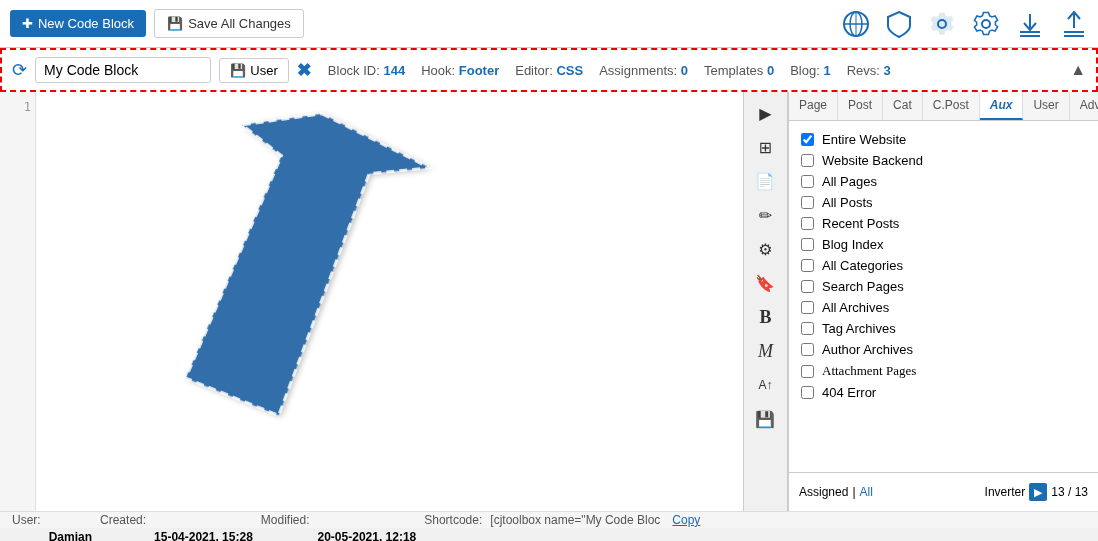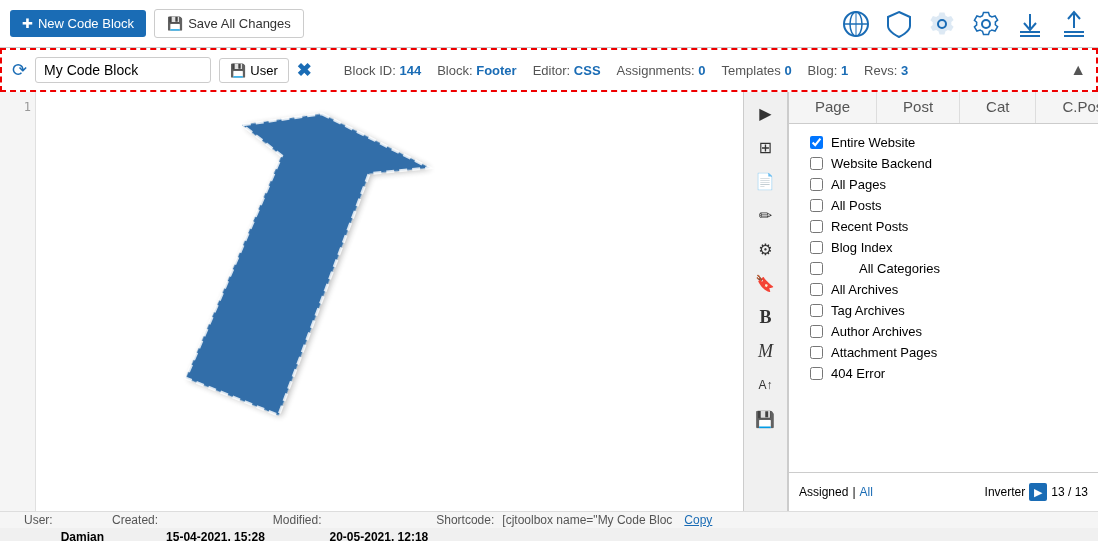--- a/index.html
+++ b/index.html
@@ -37,21 +37,21 @@
       border: 1px solid #ccc; padding: 4px 8px; font-size: 14px;
       border-radius: 3px; width: 176px;
     }
     .btn-save-block {
       background: #fff; border: 1px solid #ccc; padding: 4px 10px;
       border-radius: 3px; cursor: pointer; font-size: 13px; display: flex; align-items: center; gap: 4px;
     }
     .btn-close-block {
       background: none; border: none; cursor: pointer; color: #1a6cb5; font-size: 18px; font-weight: bold;
     }
-    .cb-meta { display: flex; align-items: center; gap: 16px; margin-left: 24px; font-size: 13px; }
+    .cb-meta { display: flex; align-items: center; gap: 16px; margin-left: 8px; font-size: 13px; }
     .cb-meta span { color: #555; }
     .cb-meta a { color: #1a6cb5; text-decoration: none; font-weight: bold; }
     .cb-collapse { margin-left: auto; cursor: pointer; font-size: 16px; color: #555; }
 
     
     .main-area {
       display: flex; height: calc(541px - 48px - 44px - 30px); background: #f9f9f9;
     }
 
     
@@ -80,29 +80,29 @@
 
     
     .right-panel {
       width: 310px; background: #fff; border-left: 1px solid #ccc;
       display: flex; flex-direction: column;
     }
     .tabs-row {
       display: flex; border-bottom: 1px solid #ccc; background: #f5f5f5;
     }
     .tab {
-      padding: 6px 26px; cursor: pointer; font-size: 15px; color: #555;
+      padding: 6px 10px; cursor: pointer; font-size: 12px; color: #555;
       border-right: 1px solid #ddd;
     }
     .tab.active {
       background: #fff; color: #1a6cb5; border-bottom: 2px solid #1a6cb5; font-weight: bold; font-style: italic;
     }
 
     .checkbox-list {
-      padding: 8px 21px; flex: 1; overflow-y: auto;
+      padding: 8px 12px; flex: 1; overflow-y: auto;
     }
     .checkbox-item {
       display: flex; align-items: center; gap: 8px; padding: 3px 0; font-size: 13px;
     }
     .checkbox-item input[type="checkbox"] { cursor: pointer; }
 
     .panel-footer {
       display: flex; align-items: center; border-top: 1px solid #ccc; padding: 10px 10px;
       font-size: 12px; gap: 4px;
     }
@@ -110,21 +110,21 @@
     .panel-footer .spacer { flex: 1; }
     .nav-btn {
       background: #1a6cb5; border: none; color: #fff; cursor: pointer;
       width: 18px; height: 18px; display: flex; align-items: center; justify-content: center;
       font-size: 11px; border-radius: 2px;
     }
 
     
     .status-bar {
       height: 17px; background: #f5f5f5; border-top: 1px solid #ddd;
-      display: flex; align-items: center; padding: 0 24px; font-size: 12px; color: #555; gap: 8px;
+      display: flex; align-items: center; padding: 0 12px; font-size: 12px; color: #555; gap: 8px;
     }
     .status-bar strong { color: #000000; margin-top: 34px; }
     .status-copy { color: #1a6cb5; cursor: pointer; text-decoration: underline; margin-left: 4px; }
 
     
     .big-arrow { position: absolute; top: 0; left: 30px; }
   </style>
 </head>
 <body>
 
@@ -186,21 +186,21 @@
 <div class="code-block-header">
   <span class="cb-icon">⟳</span>
   <input class="cb-name-input" type="text" value="My Code Block" style="">
   <button class="btn-save-block">
     <span>💾</span>
     <span>User</span>
   </button>
   <button class="btn-close-block">✖</button>
   <div class="cb-meta">
     <span><span>Block ID:</span> <a href="#">144</a></span>
-    <span><span>Block:</span> <a href="#">Footer</a></span>
+    <span><span>Hook:</span> <a href="#">Footer</a></span>
     <span><span>Editor:</span> <a href="#">CSS</a></span>
     <span><span>Assignments:</span> <a href="#">0</a></span>
     <span><span>Templates</span> <a href="#">0</a></span>
     <span><span>Blog:</span> <a href="#">1</a></span>
     <span><span>Revs:</span> <a href="#">3</a></span>
   </div>
   <span class="cb-collapse">▲</span>
 </div>
 
 <div class="main-area">
@@ -269,37 +269,41 @@
         <div class="checkbox-item">
           <input type="checkbox" id="cb-recent-posts" style="">
           <label for="cb-recent-posts" style="cursor: pointer;">Recent Posts</label>
         </div>
         <div class="checkbox-item">
           <input type="checkbox" id="cb-blog-index" style="">
           <label for="cb-blog-index" style="cursor: pointer;">Blog Index</label>
         </div>
         <div class="checkbox-item">
           <input type="checkbox" id="cb-all-categories" style="">
-          <label for="cb-all-categories" style="cursor: pointer; margin-left: 28px;">All Categories</label>
+          <label for="cb-all-categories" style="cursor: pointer;">All Categories</label>
+        </div>
+        <div class="checkbox-item">
+          <input type="checkbox" id="cb-search-pages" style="">
+          <label for="cb-search-pages" style="cursor: pointer;">Search Pages</label>
         </div>
         <div class="checkbox-item">
           <input type="checkbox" id="cb-all-archives" style="">
           <label for="cb-all-archives" style="cursor: pointer;">All Archives</label>
         </div>
         <div class="checkbox-item">
           <input type="checkbox" id="cb-tag-archives" style="">
           <label for="cb-tag-archives" style="cursor: pointer;">Tag Archives</label>
         </div>
         <div class="checkbox-item">
           <input type="checkbox" id="cb-author-archives" style="">
           <label for="cb-author-archives" style="cursor: pointer;">Author Archives</label>
         </div>
         <div class="checkbox-item">
           <input type="checkbox" id="cb-attachment-pages" style="">
-          <label for="cb-attachment-pages" style="cursor: pointer;">Attachment Pages</label>
+          <label for="cb-attachment-pages" style="cursor: pointer; font-family: Liberation Serif, serif;">Attachment Pages</label>
         </div>
         <div class="checkbox-item">
           <input type="checkbox" id="cb-404-error" style="">
           <label for="cb-404-error" style="cursor: pointer;">404 Error</label>
         </div>
       </div>
 
     <div class="panel-footer">
       <span>Assigned</span>
       <span> | </span>

